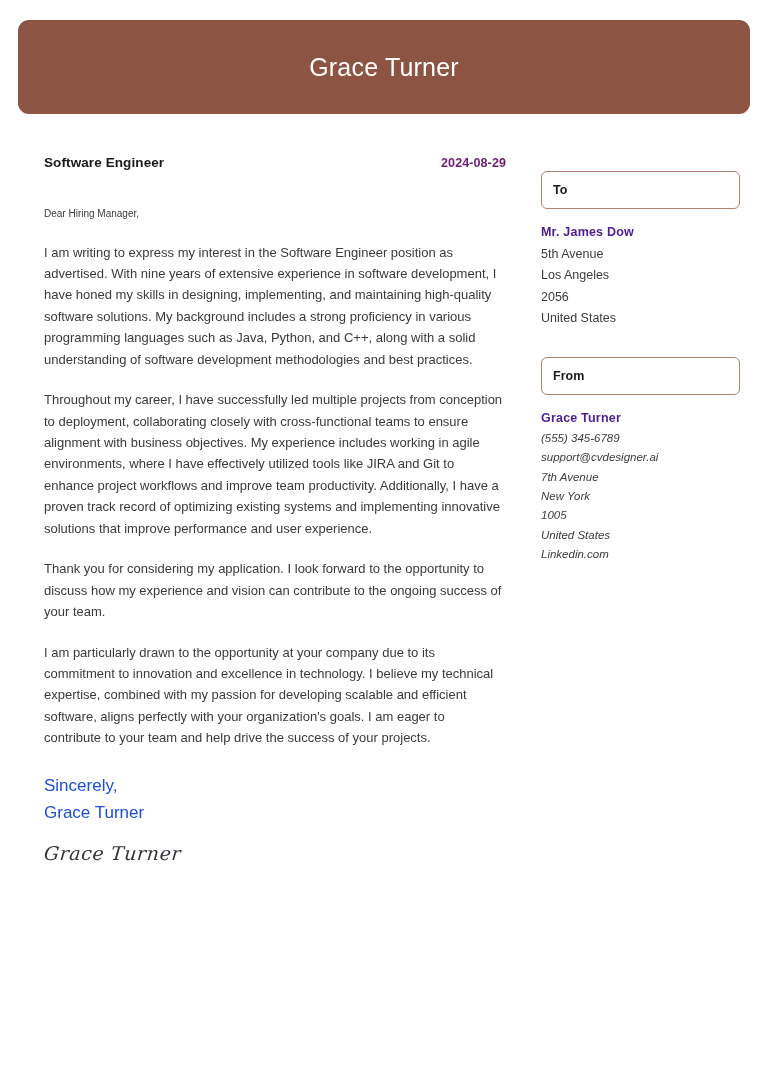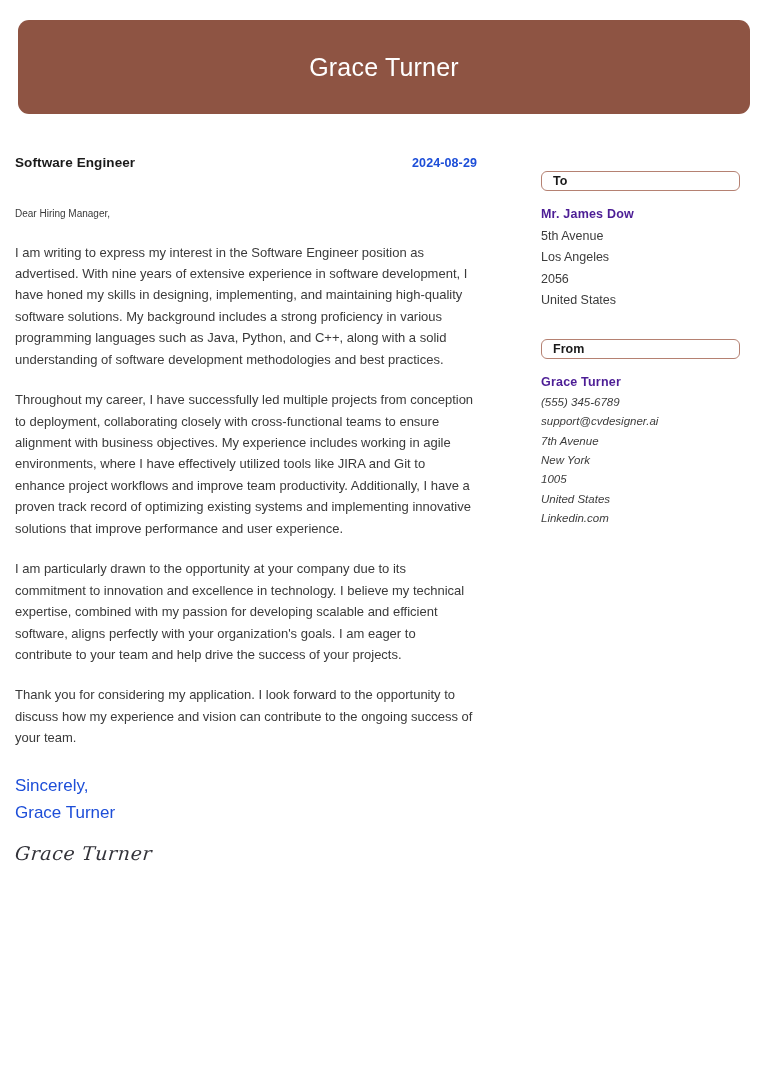--- a/index.html
+++ b/index.html
@@ -49,42 +49,42 @@
   
   .content {
     position: absolute;
     left: 0;
     top: 155px;
     width: 768px;
   }
 
   .letter-col {
     position: absolute;
-    left: 15px;
+    left: 44px;
     top: 0;
     width: 460px;
   }
 
   .meta-row {
     display: flex;
     justify-content: space-between;
     align-items: baseline;
     width: 462px;
     margin-bottom: 0;
   }
   .job-title {
     font-size: 13.5px;
     font-weight: bold;
     color: #1a1a1a;
     letter-spacing: 0.1px;
   }
   .letter-date {
     font-size: 12.5px;
     font-weight: bold;
-    color: #1d4ed8;
+    color: #701a75;
     letter-spacing: 0.1px;
   }
 
   .salutation {
     font-size: 10px;
     color: #3a3a3a;
     margin-top: 36px;
     line-height: 1.65;
   }
 
@@ -119,21 +119,21 @@
   .side-col {
     position: absolute;
     left: 541px;
     top: 16px;
     width: 199px;
   }
 
   .side-box {
     box-sizing: border-box;
     width: 199px;
-    height: 20px;
+    height: 38px;
     border: 1px solid #b58172;
     border-radius: 6px;
     display: flex;
     align-items: center;
     padding-left: 11px;
   }
   .side-box-label {
     font-size: 12.5px;
     font-weight: bold;
     color: #1a1a1a;
@@ -177,22 +177,22 @@
 
       <div class="meta-row">
         <div class="job-title">Software Engineer</div>
         <div class="letter-date">2024-08-29</div>
       </div>
 
       <div class="salutation">Dear Hiring Manager,</div>
 
       <div class="para">I am writing to express my interest in the Software Engineer position as advertised. With nine years of extensive experience in software development, I have honed my skills in designing, implementing, and maintaining high-quality software solutions. My background includes a strong proficiency in various programming languages such as Java, Python, and C++, along with a solid understanding of software development methodologies and best practices.</div>
       <div class="para">Throughout my career, I have successfully led multiple projects from conception to deployment, collaborating closely with cross-functional teams to ensure alignment with business objectives. My experience includes working in agile environments, where I have effectively utilized tools like JIRA and Git to enhance project workflows and improve team productivity. Additionally, I have a proven track record of optimizing existing systems and implementing innovative solutions that improve performance and user experience.</div>
+      <div class="para">Thank you for considering my application. I look forward to the opportunity to discuss how my experience and vision can contribute to the ongoing success of your team.</div>
       <div class="para">I am particularly drawn to the opportunity at your company due to its commitment to innovation and excellence in technology. I believe my technical expertise, combined with my passion for developing scalable and efficient software, aligns perfectly with your organization's goals. I am eager to contribute to your team and help drive the success of your projects.</div>
-      <div class="para">Thank you for considering my application. I look forward to the opportunity to discuss how my experience and vision can contribute to the ongoing success of your team.</div>
 
       <div class="closing">
         <div>Sincerely,</div>
         <div>Grace Turner</div>
       </div>
 
       <div class="signature">Grace Turner</div>
 
     </div>
 

